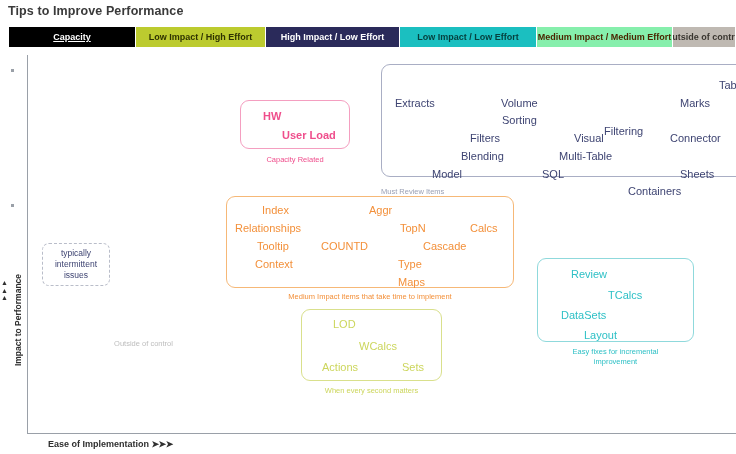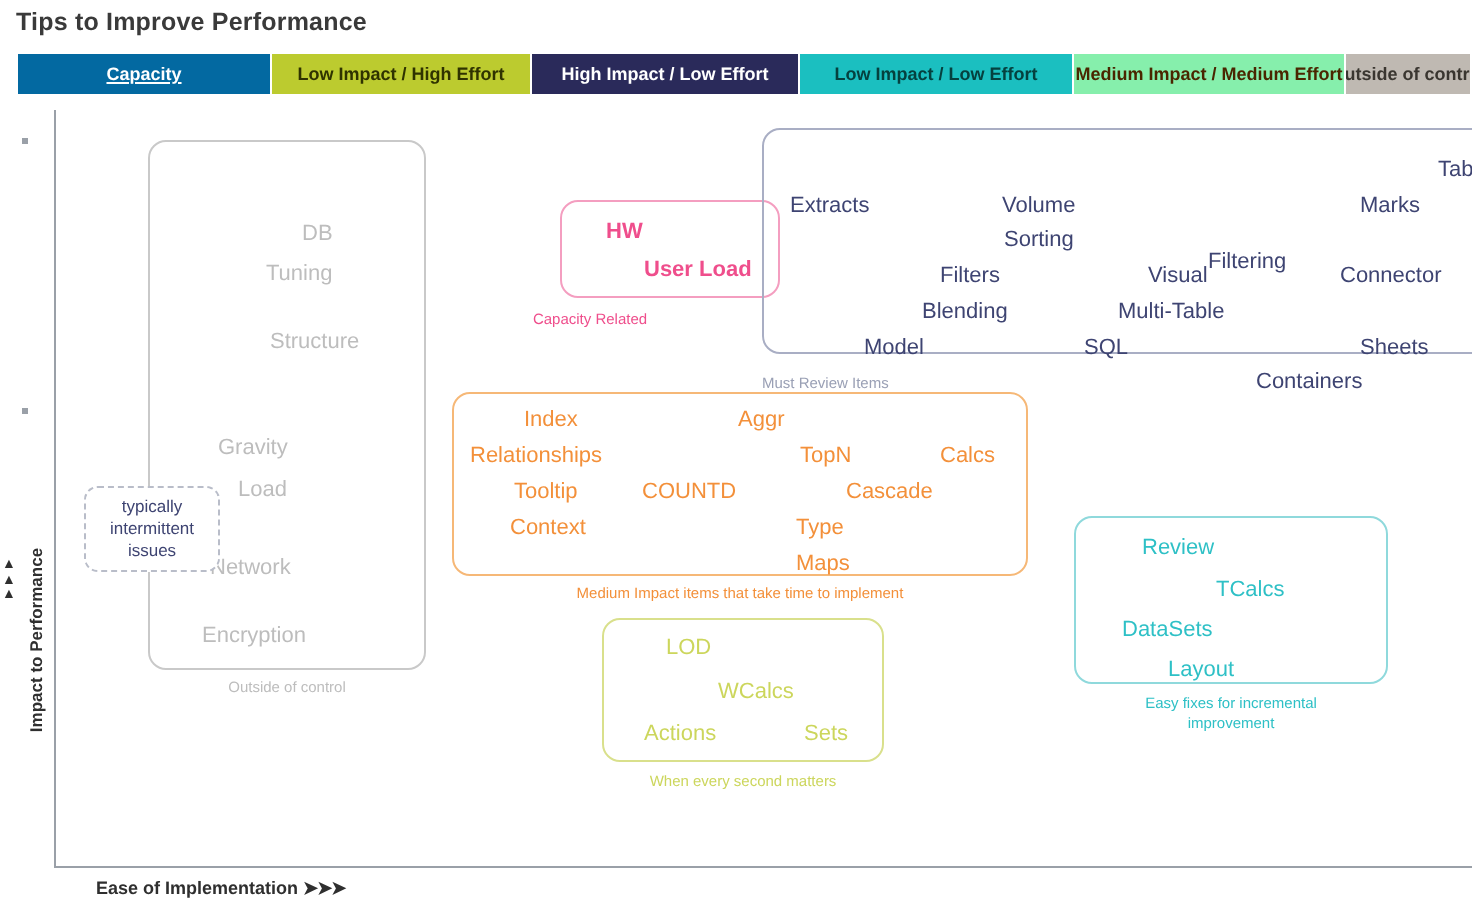--- a/index.html
+++ b/index.html
@@ -133,21 +133,21 @@
     position: absolute;
     font-size: 7.5px;
     text-align: center;
     white-space: pre-line;
     line-height: 10px;
   }
 
   
   .grp-gray  { border-color: #c9c9c9; }
   .grp-gray  .cluster-word, .cap-gray  { color: #bdbdbd; }
-  .grp-pink  { border-color: #f49ec0; margin-left: 40px; }
+  .grp-pink  { border-color: #f49ec0; }
   .grp-pink  .cluster-word, .cap-pink  { color: #ef4e8c; }
   .grp-navy  { border-color: #a9aec4; }
   .grp-navy  .cluster-word { color: #3e4472; }
   .cap-navy  { color: #9aa0b5; }
   .grp-orange{ border-color: #f6b877; }
   .grp-orange .cluster-word, .cap-orange{ color: #f3903a; }
   .grp-olive { border-color: #d9e08c; }
   .grp-olive .cluster-word, .cap-olive { color: #ccd65c; }
   .grp-teal  { border-color: #8fd9dc; }
   .grp-teal  .cluster-word, .cap-teal  { color: #2ec0c6; }
@@ -169,21 +169,21 @@
     white-space: pre-line;
     z-index: 40;
   }
 </style>
 </head>
 <body>
 
 <div id="dashboard-title">Tips to Improve Performance</div>
 
 <div id="legend-bar">
-  <div class="legend-segment" style="background: #0369a1; color: rgb(255, 255, 255); flex: 0 0 127px; text-decoration: underline;">
+  <div class="legend-segment" style="background: #000000; color: rgb(255, 255, 255); flex: 0 0 127px; text-decoration: underline;">
     <span>Capacity</span>
   </div>
   <div class="legend-segment" style="background: rgb(188, 203, 47); color: rgb(47, 51, 0); flex: 0 0 130px;">
     <span>Low Impact / High Effort</span>
   </div>
   <div class="legend-segment" style="background: rgb(42, 42, 90); color: rgb(255, 255, 255); flex: 0 0 134px;">
     <span>High Impact / Low Effort</span>
   </div>
   <div class="legend-segment" style="background: rgb(27, 191, 192); color: rgb(5, 65, 63); flex: 0 0 137px;">
     <span>Low Impact / Low Effort</span>
@@ -206,29 +206,20 @@
   <div id="y-axis-arrows" style="white-space:pre-line;">▲
 ▲
 ▲</div>
   <div id="y-axis-label">Impact to Performance</div>
 
   <div id="x-axis-label">
     <span>Ease of Implementation</span>
     <span id="x-axis-arrows">➤➤➤</span>
   </div>
 
-  <div class="cluster grp-gray" style="left:74px; top:23px; width:139px; height:265px;">
-    <span class="cluster-word" style="left:76px; top:40px;">DB</span>
-    <span class="cluster-word" style="left:58px; top:60px;">Tuning</span>
-    <span class="cluster-word" style="left:60px; top:94px;">Structure</span>
-    <span class="cluster-word" style="left:34px; top:147px;">Gravity</span>
-    <span class="cluster-word" style="left:44px; top:168px;">Load</span>
-    <span class="cluster-word" style="left:30px; top:207px;">Network</span>
-    <span class="cluster-word" style="left:26px; top:241px;">Encryption</span>
-  </div>
   <div class="cluster-caption cap-gray" style="left:74px; top:292px; width:139px;">Outside of control</div>
 
   <div class="cluster grp-pink" style="left:240px; top:53px; width:110px; height:49px;">
     <span class="cluster-word bold-word" style="left:22px; top:9px;">HW</span>
     <span class="cluster-word bold-word" style="left:41px; top:28px;">User Load</span>
   </div>
   <div class="cluster-caption cap-pink" style="left:240px; top:108px; width:110px;">Capacity Related</div>
 
   <div class="cluster grp-navy" style="left:381px; top:17px; width:380px; height:113px;">
     <span class="cluster-word" style="left:13px;  top:32px;">Extracts</span>

